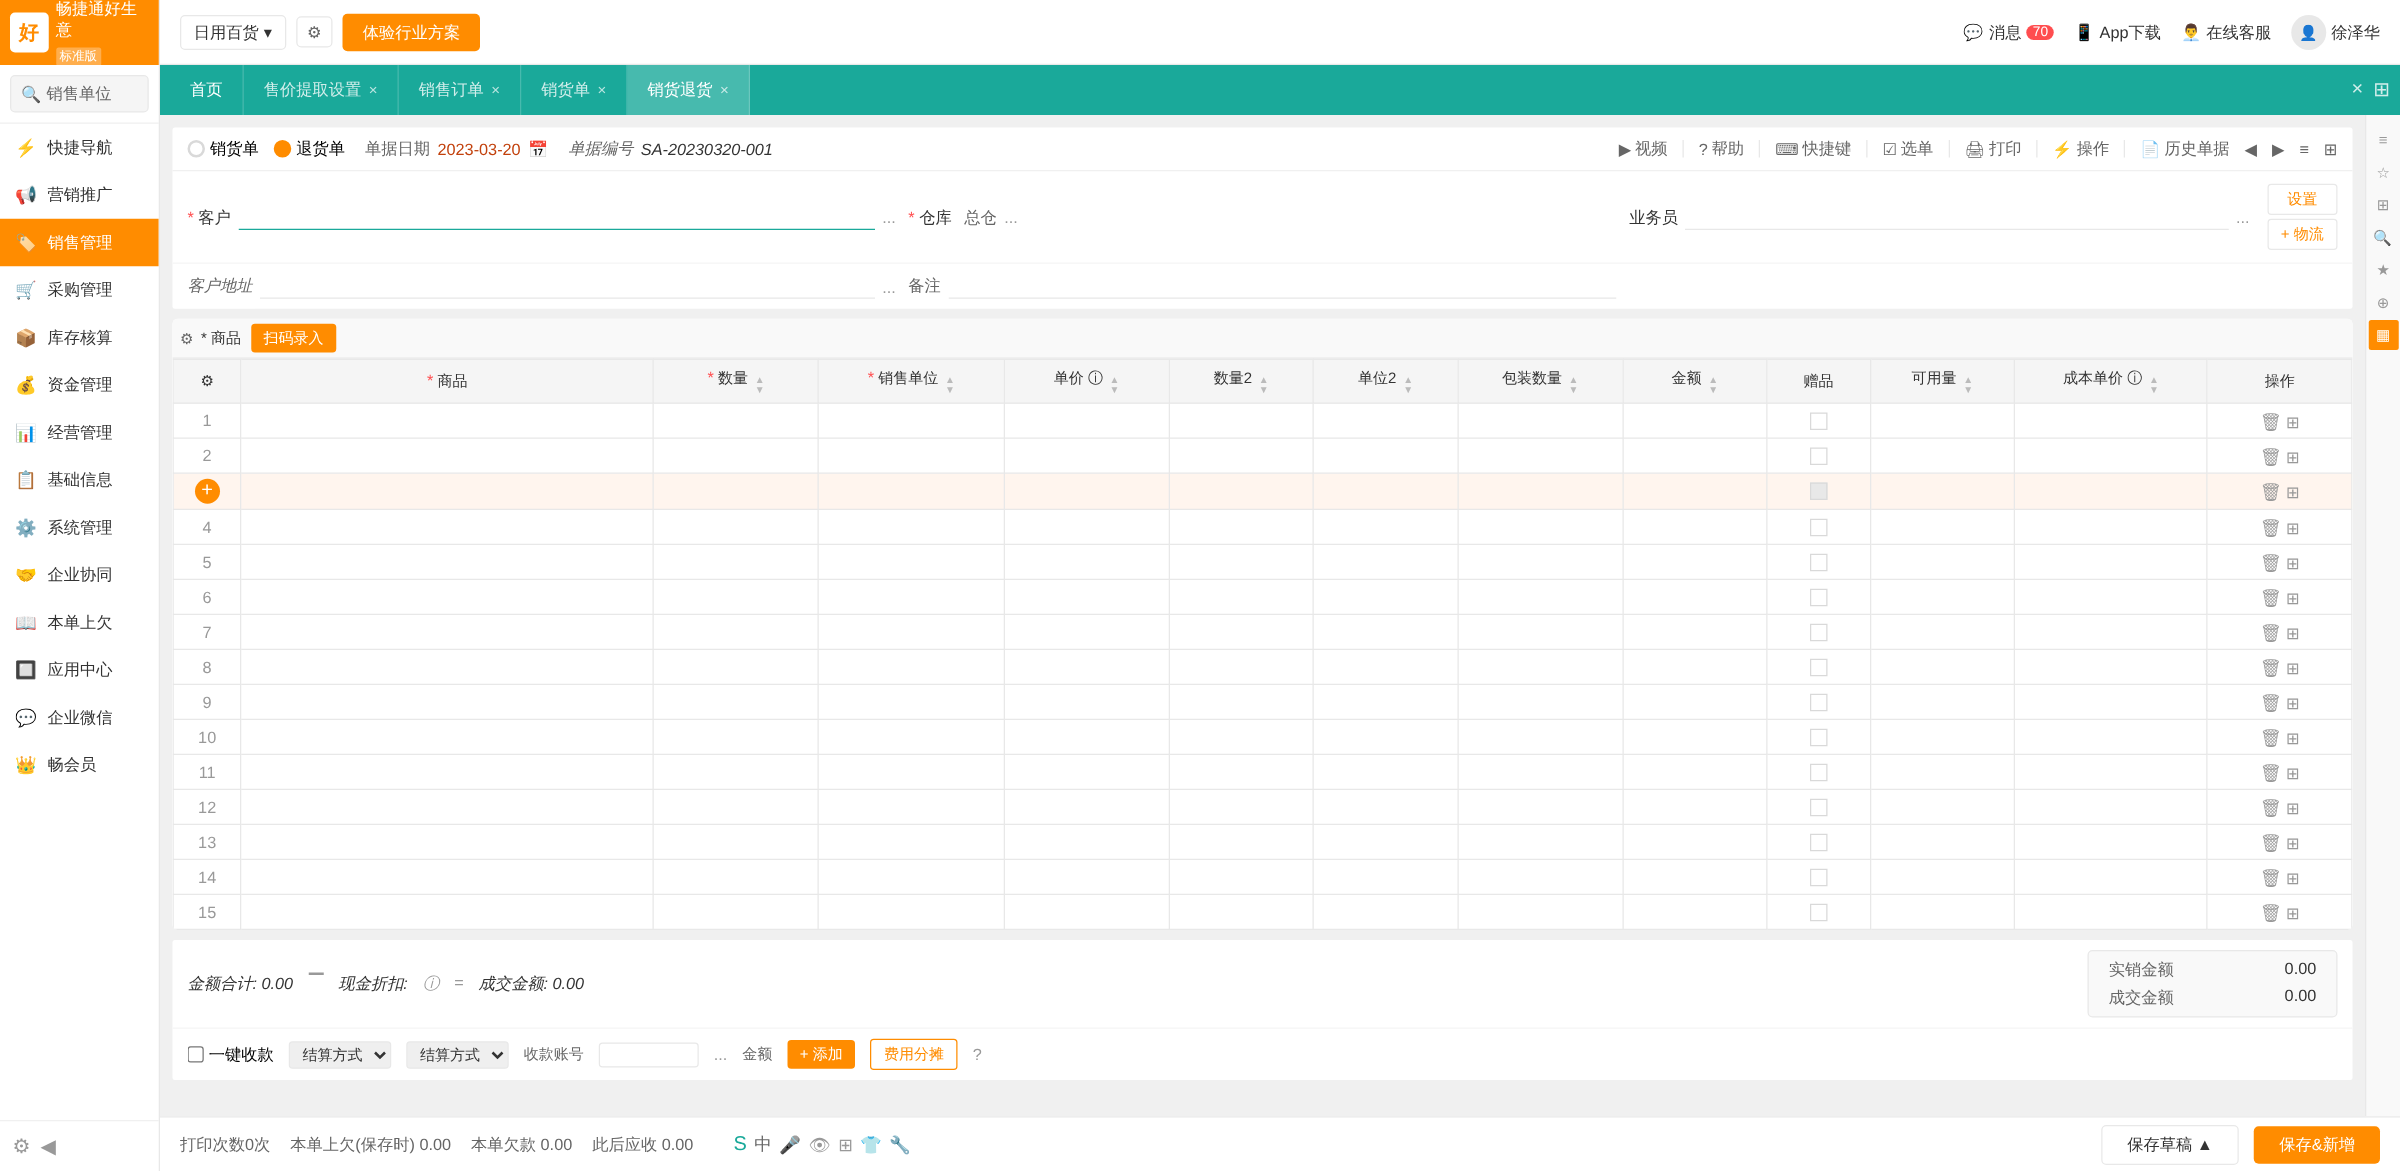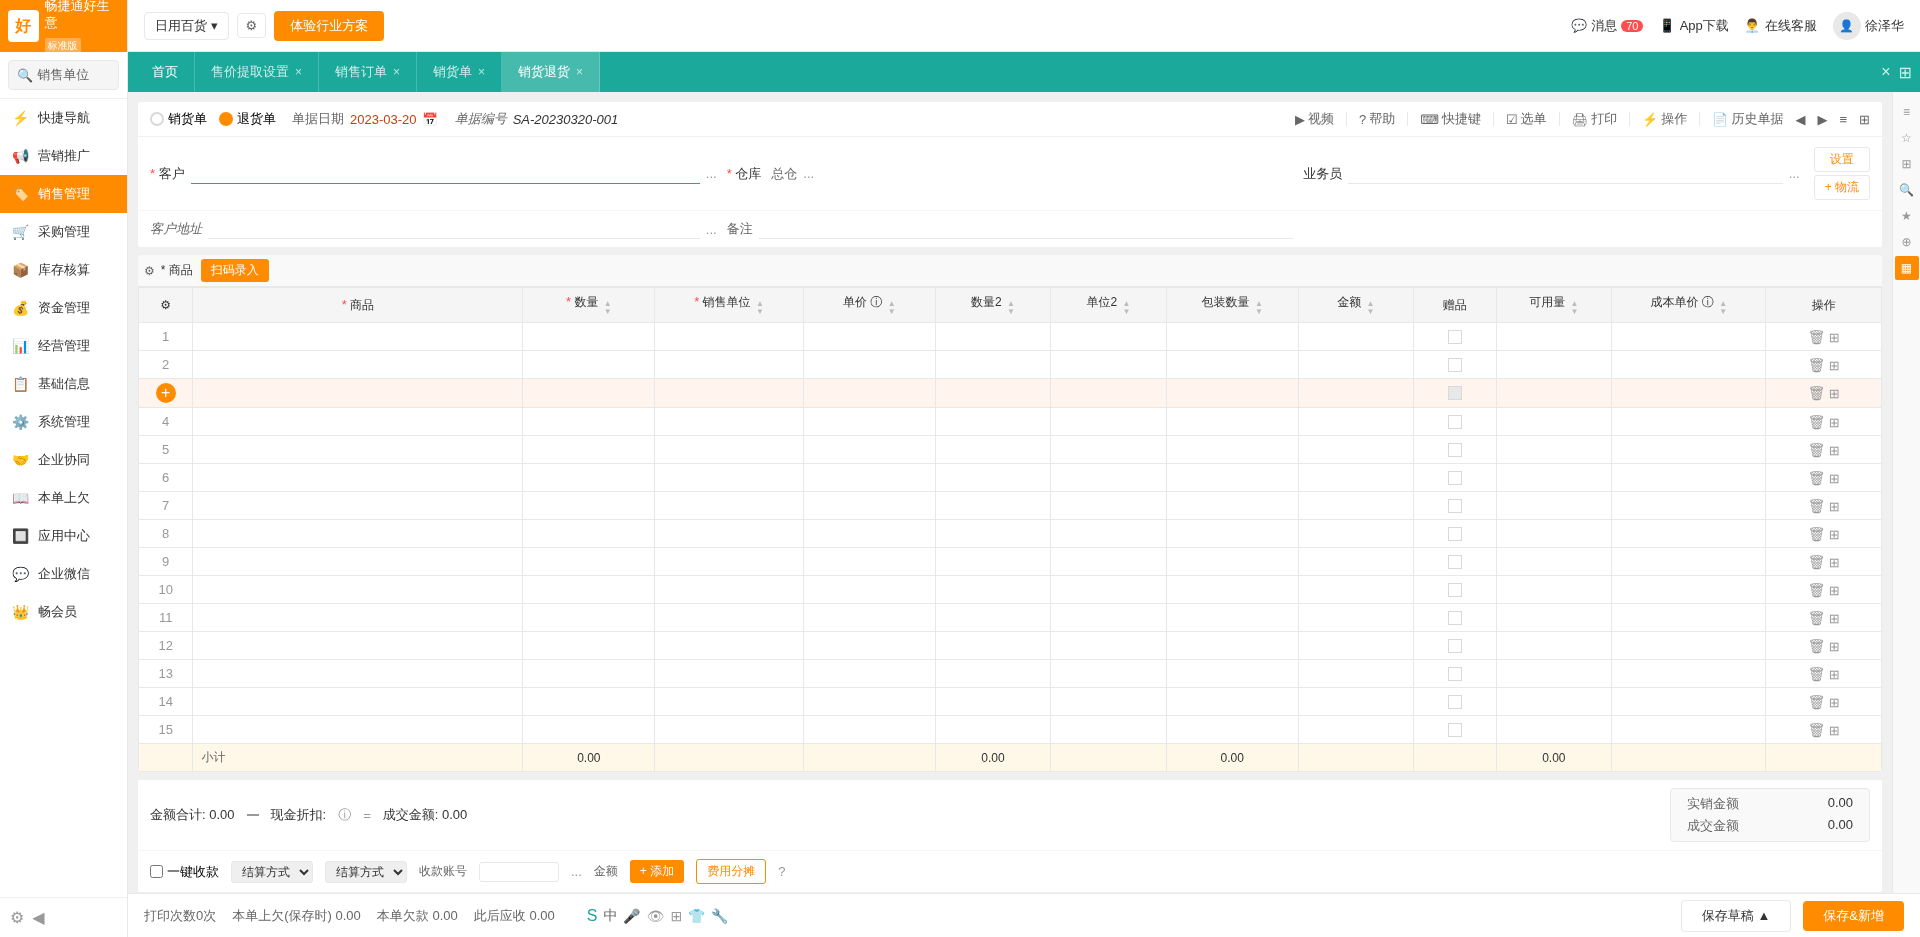--- a/index.html
+++ b/index.html
@@ -709,43 +709,28 @@
                     <td></td>
                     <td></td>
                     <td><span class="checkbox-cell"></span></td>
                     <td></td>
                     <td></td>
                     <td>
       <button class="delete-btn">🗑</button>
       <button class="copy-btn">⊞</button>
     </td>
                   </tr>
-                  <tr class="table-footer-row">
-    <td></td>
-    <td style="text-align:left;padding-left:8px;color:#666;">小计</td>
-    <td>0.00</td>
-    <td></td>
-    <td></td>
-    <td>0.00</td>
-    <td></td>
-    <td>0.00</td>
-    <td></td>
-    <td></td>
-    <td>0.00</td>
-    <td></td>
-    <td></td>
-  </tr>
                 </tbody>
             </table>
           </div>
         </div>
 
         <div class="content-panel" style="margin-top:8px;">
           <div style="padding:8px 12px; display:flex; align-items:center; justify-content:space-between; border-bottom:1px solid #f5f5f5;">
-            <div style="display:flex;align-items:center;gap:12px;">
+            <div style="display:flex;align-items:flex-start;gap:12px;font-style:italic;">
               <span style="font-size:13px;color:#333;">金额合计: 0.00</span>
               <span class="minus-icon"></span>
               <span style="font-size:13px;color:#333;">现金折扣:</span>
               <span style="color:#999;cursor:pointer;">ⓘ</span>
               <span style="color:#999;">=</span>
               <span style="font-size:13px;color:#333;font-weight:500;">成交金额: 0.00</span>
             </div>
 
             <div style="display:flex;flex-direction:column;gap:4px;background:#f9f9f9;border:1px solid #e8e8e8;border-radius:4px;padding:6px 16px;min-width:200px;">
               <div style="display:flex;justify-content:space-between;gap:20px;">

